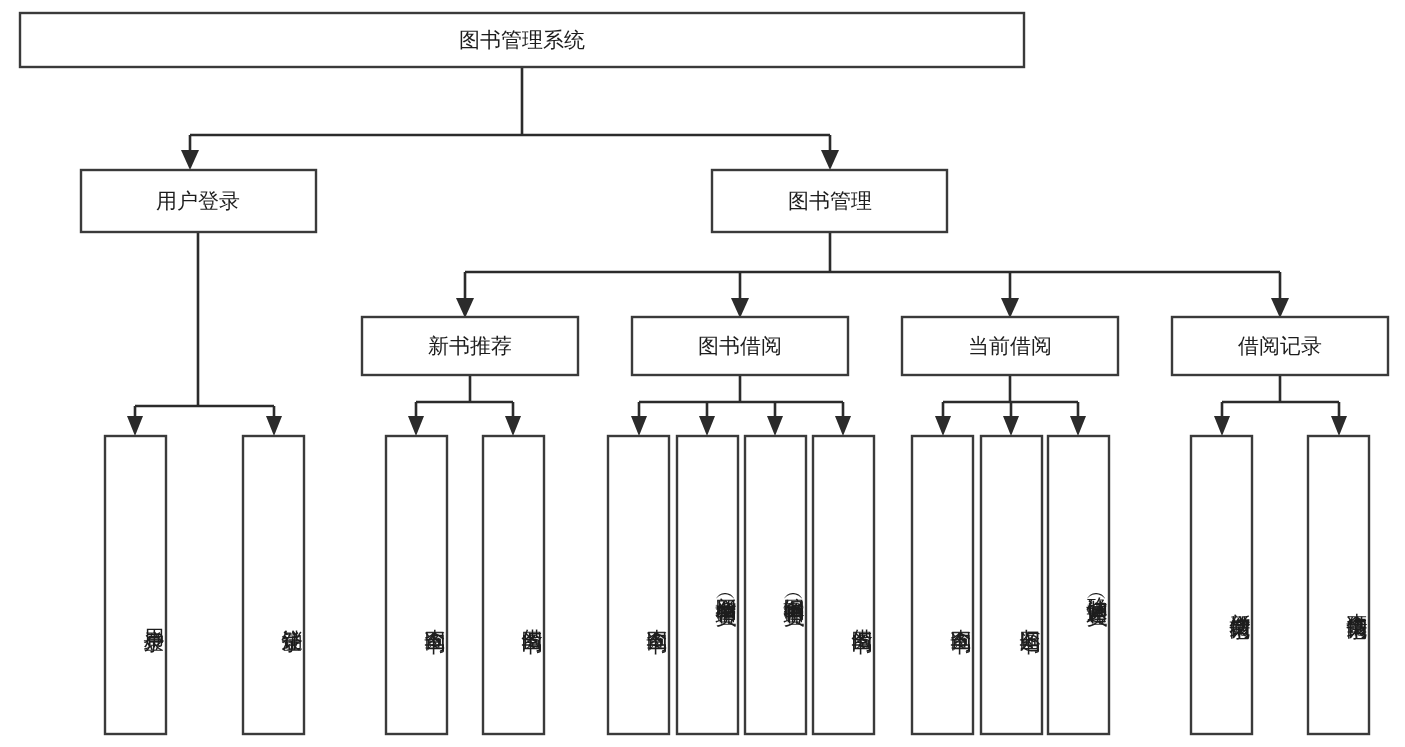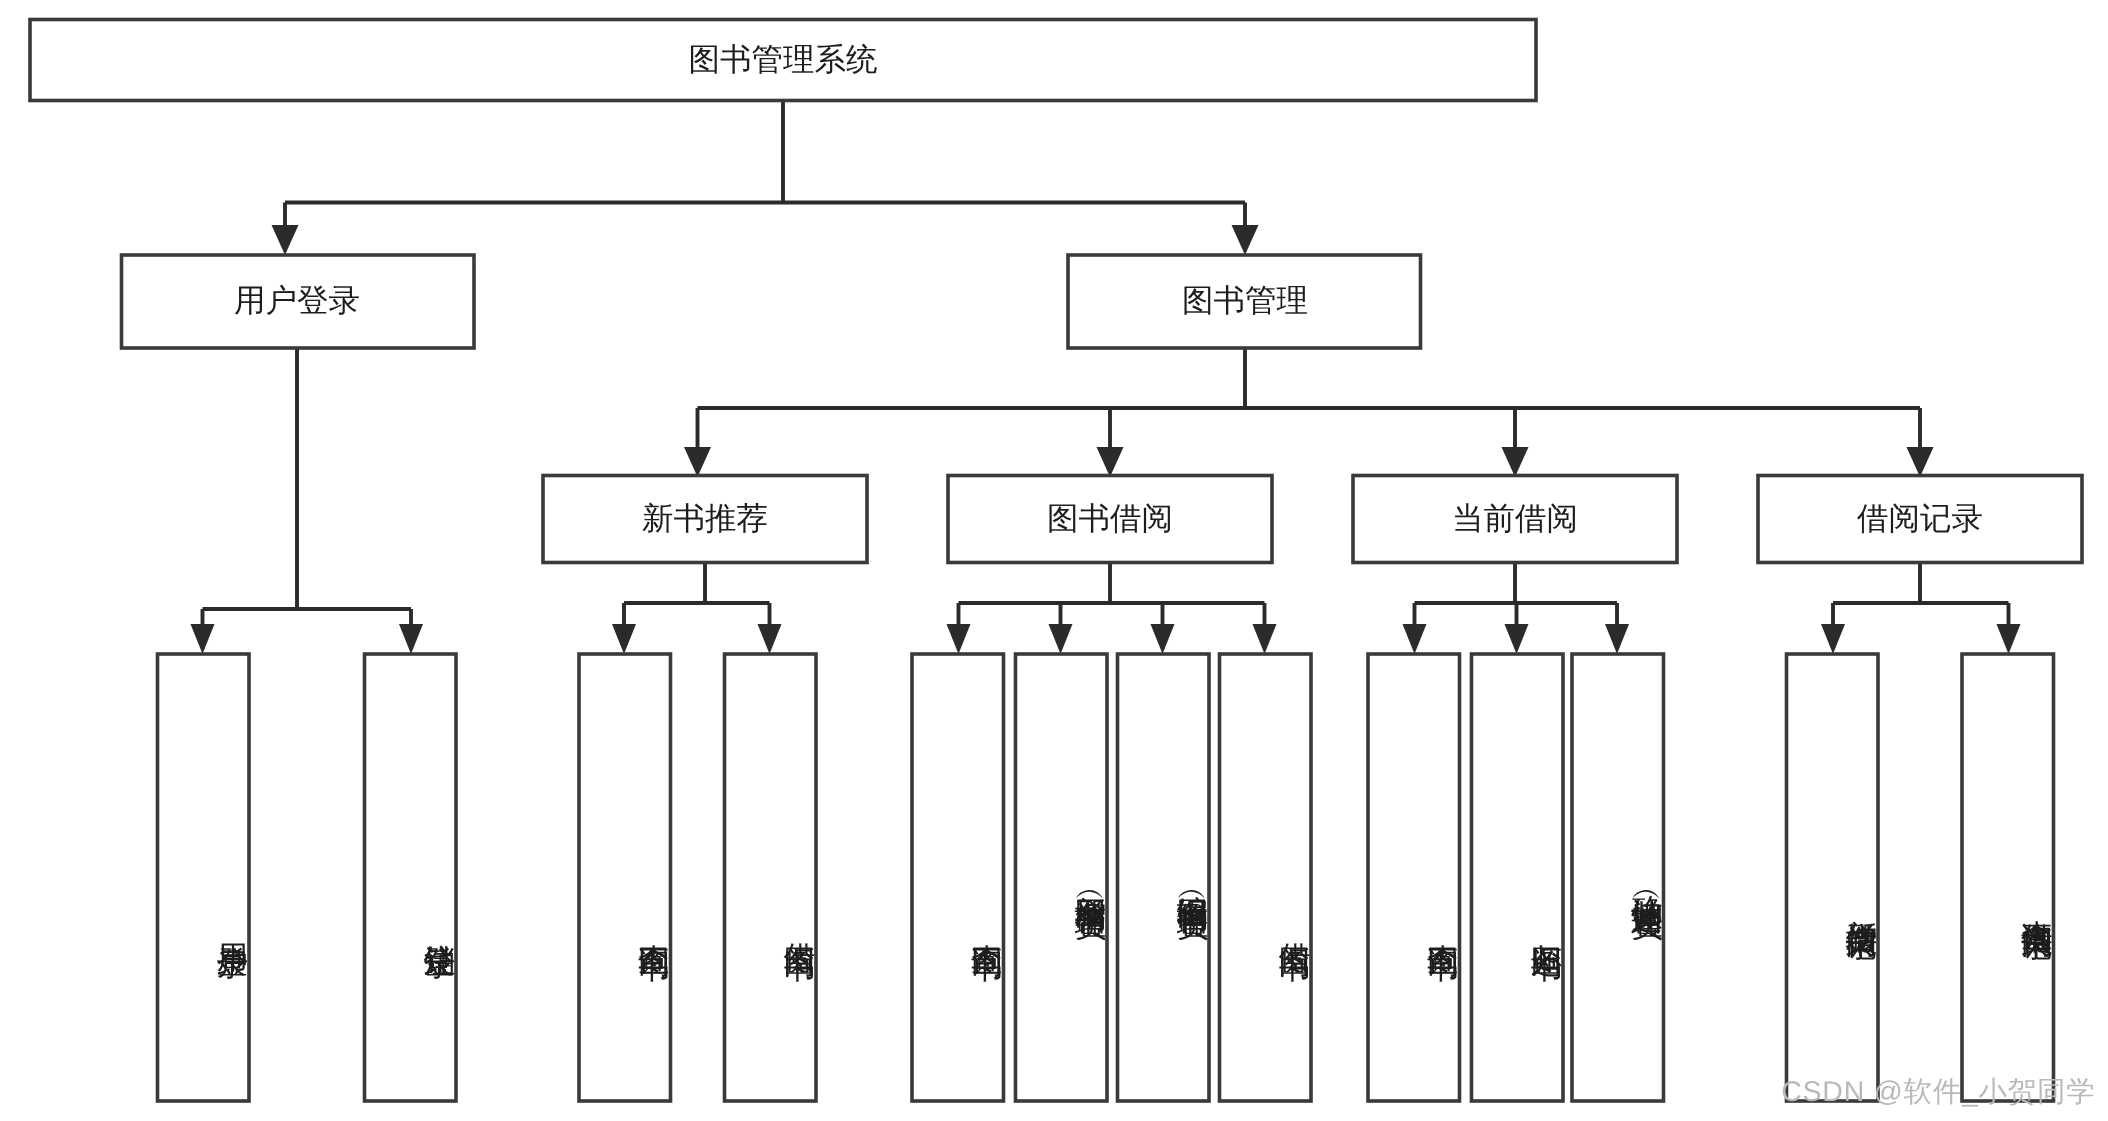--- a/index.html
+++ b/index.html
@@ -204,14 +204,13 @@
   <div class="vlabel" style="left:745px; top:444px; width:61px; height:286px;">编辑图书（管理员）</div>
   <div class="vlabel" style="left:813px; top:500px; width:61px; height:230px;">借阅图书</div>
 
   <div class="vlabel" style="left:912px; top:500px; width:61px; height:230px;">查询图书</div>
   <div class="vlabel" style="left:981px; top:500px; width:61px; height:230px;">归还图书</div>
   <div class="vlabel" style="left:1048px; top:444px; width:61px; height:286px;">确认归还（管理员）</div>
 
   <div class="vlabel" style="left:1191px; top:470px; width:61px; height:260px;">新增借阅记录</div>
   <div class="vlabel" style="left:1308px; top:470px; width:61px; height:260px;">查询借阅记录</div>
 
-  <div class="watermark">CSDN @软件_小贺同学</div>
 </div>
 
 </body></html>

